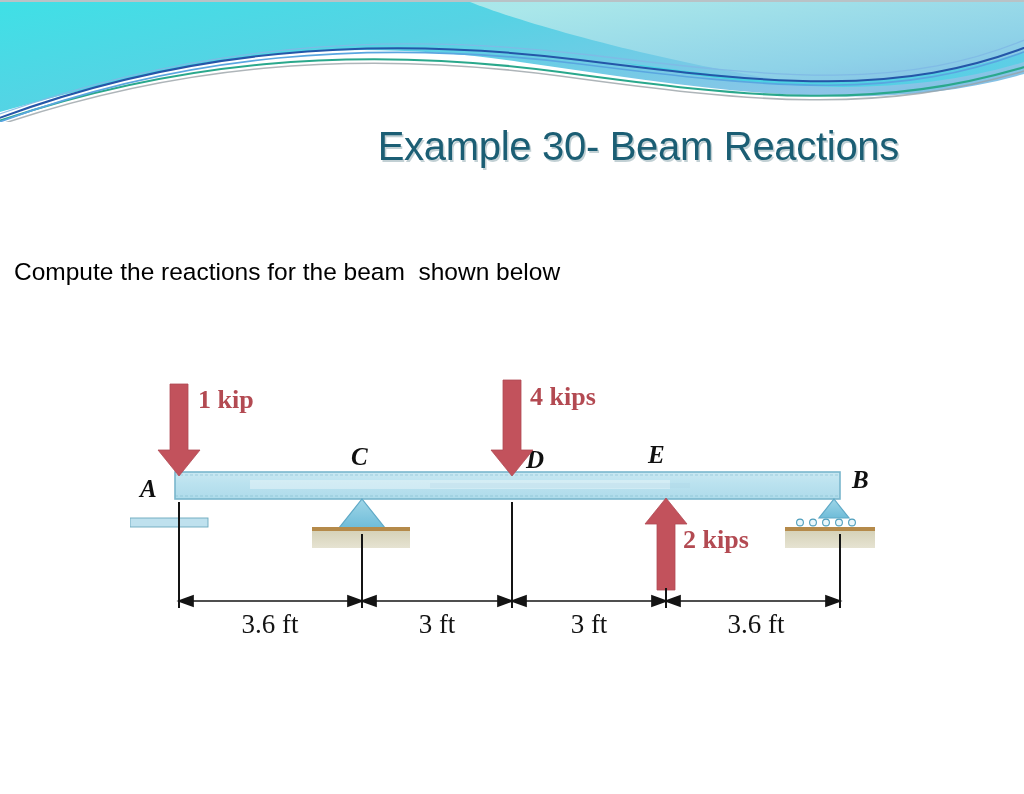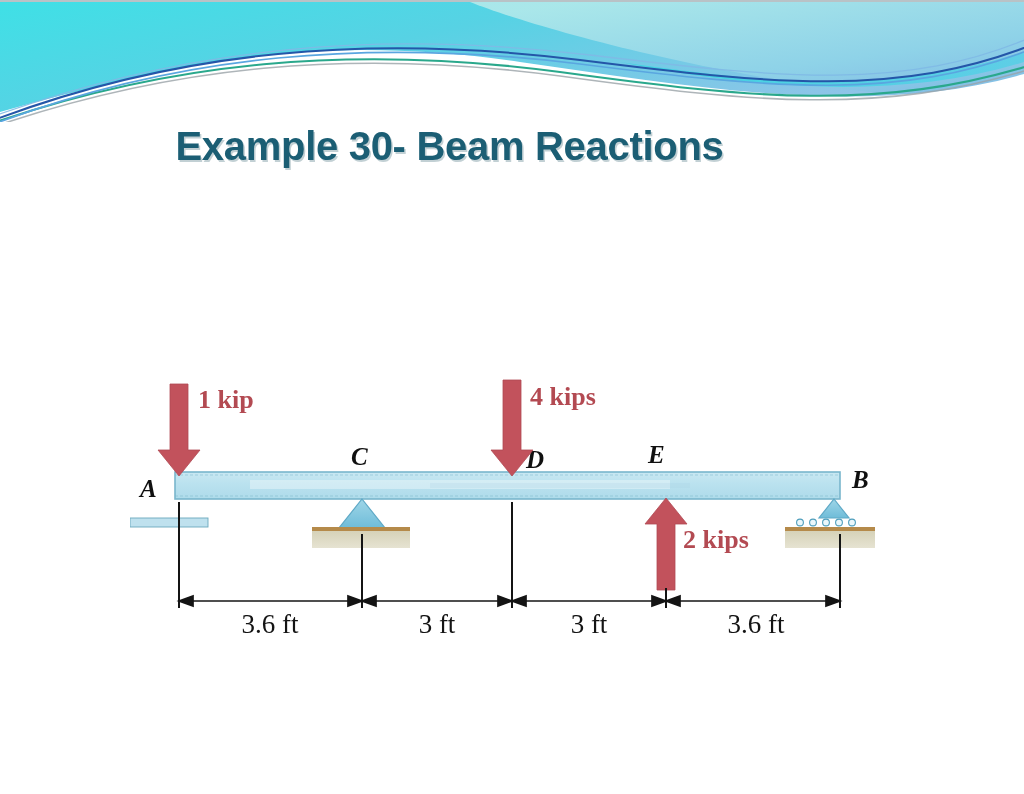--- a/index.html
+++ b/index.html
@@ -34,23 +34,23 @@
     overflow: hidden;
   }
   #header-banner svg { display: block; }
 
   
   #slide-title {
     position: absolute;
     left: 0;
     top: 124px;
     width: 899px;
-    text-align: center;
+    text-align: right;
     font-family: "Liberation Sans", sans-serif;
-    font-weight: bold;
+    font-weight: normal;
     font-size: 40px;
     letter-spacing: -0.3px;
     color: #1b5e74;
     text-shadow: 1.5px 1.5px 0 rgba(120,150,160,0.45);
     white-space: pre;
   }
 
   
   #body-text {
     position: absolute;
@@ -132,20 +132,21 @@
         <path d="M-10,128 C170,66 350,48 560,76 C750,102 880,116 1034,68" fill="none" stroke="#9aa3a8" stroke-width="1.6" opacity="0.8"></path>
         <path d="M-6,120 C180,50 370,34 580,60 C770,84 900,98 1034,44" fill="none" stroke="#2456a8" stroke-width="2.0"></path>
         <path d="M-6,124 C180,54 370,38 580,64 C770,88 900,102 1034,48" fill="none" stroke="#5aa6e0" stroke-width="1.7"></path>
         <path d="M-6,116 C190,46 380,30 590,55 C780,78 905,92 1034,36" fill="none" stroke="#7fb9e6" stroke-width="1.3" opacity="0.9"></path>
       </g>
     </svg>
   </div>
 
   <div id="slide-title">Example 30- Beam Reactions</div>
 
+  <div id="body-text">Compute the reactions for the beam  shown below</div>
 
   <div id="beam-figure">
     <svg width="790" height="290" viewBox="0 0 790 290" xmlns="http://www.w3.org/2000/svg">
       <defs>
         <linearGradient id="beamFill" x1="0" y1="0" x2="0" y2="1">
           <stop offset="0%" stop-color="#c9e8f2"></stop>
           <stop offset="40%" stop-color="#bbe2ef"></stop>
           <stop offset="100%" stop-color="#aedbea"></stop>
         </linearGradient>
         <linearGradient id="groundFill" x1="0" y1="0" x2="0" y2="1">

